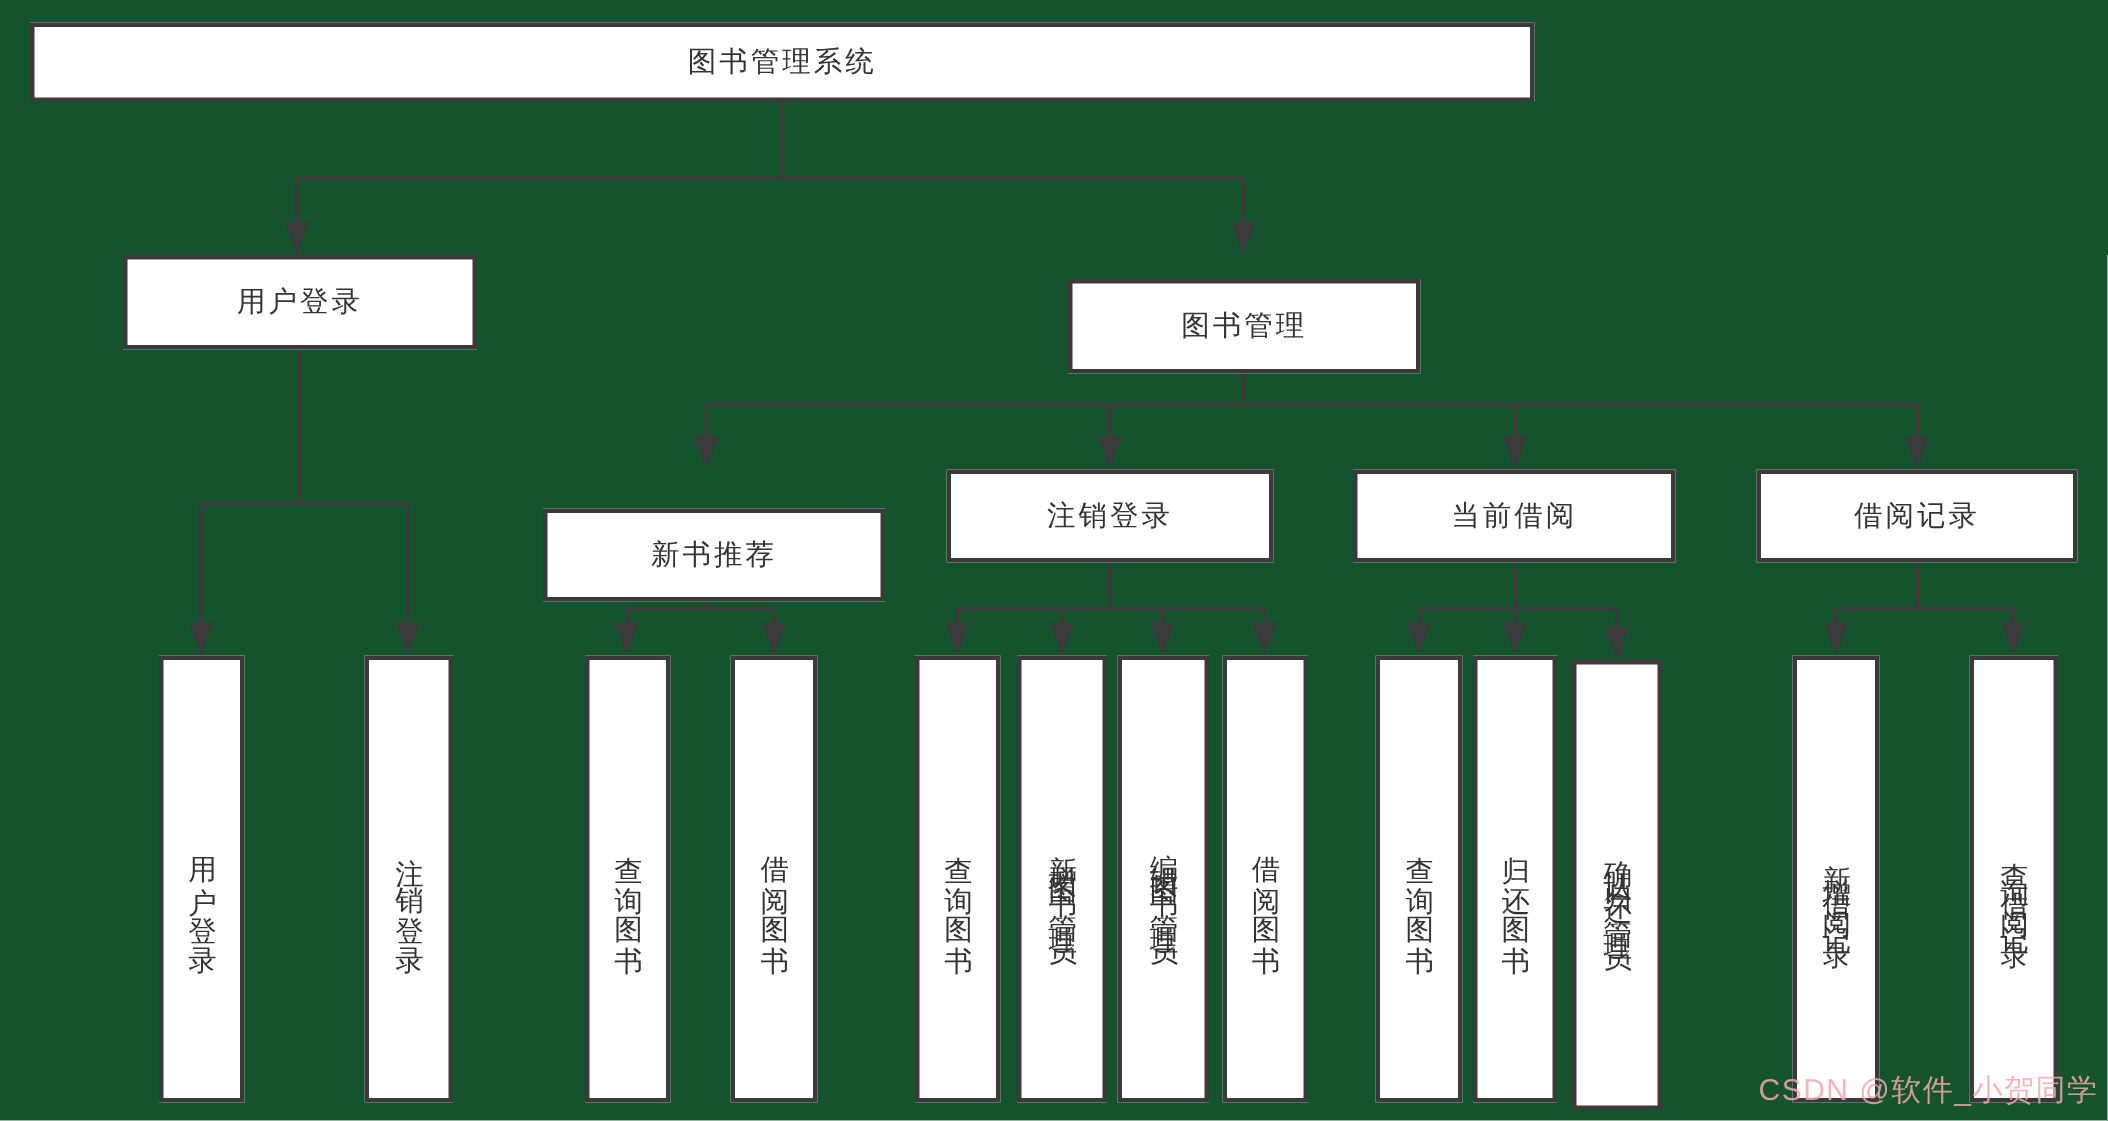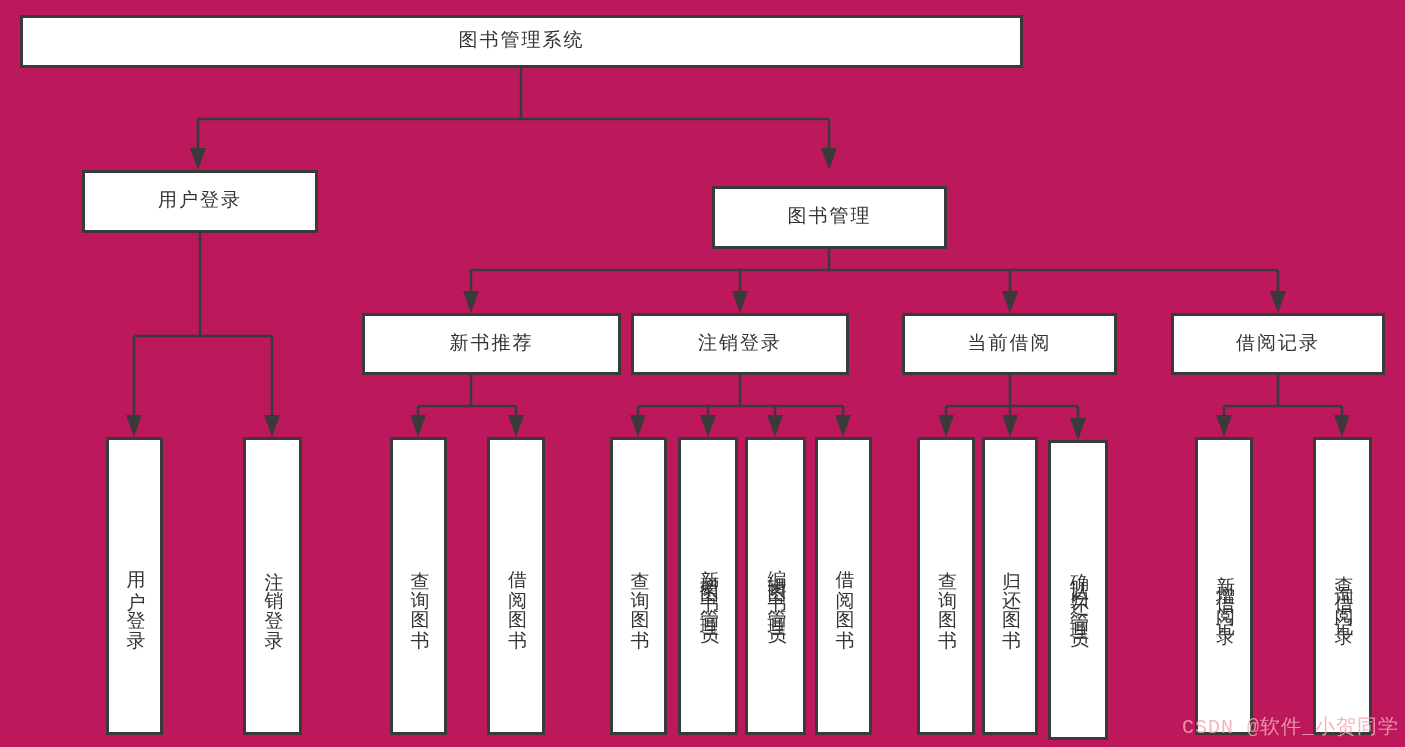--- a/index.html
+++ b/index.html
@@ -1,20 +1,20 @@
 <!DOCTYPE html>
 <html><head>
 <meta charset="utf-8">
 <style>
   html,body{margin:0;padding:0;background:#ffffff;}
   .canvas{
     position:relative;
     width:1405px;height:747px;
-    background:#be185d;
-    font-family:Liberation Mono, monospace;
+    background:#14532d;
+    font-family:Liberation Sans, sans-serif;
     overflow:hidden;
   }
   .node{
     position:absolute;
     box-sizing:border-box;
     border:3px solid #3a3a3a;
     background:#ffffff;
     display:flex;
     align-items:center;
     justify-content:center;
@@ -144,21 +144,21 @@
     <span class="h-label">图书管理系统</span>
   </div>
 
   <div class="node lvl2" style="left:82px;width:236px;">
     <span class="h-label">用户登录</span>
   </div>
   <div class="node lvl2" style="left:712px;width:235px;margin-top:16px;">
     <span class="h-label">图书管理</span>
   </div>
 
-  <div class="node lvl3" style="left:362px;width:259px;">
+  <div class="node lvl3" style="left:362px;width:228px;margin-top:26px;">
     <span class="h-label">新书推荐</span>
   </div>
   <div class="node lvl3" style="left:631px;width:218px;">
     <span class="h-label">注销登录</span>
   </div>
   <div class="node lvl3" style="left:902px;width:215px;">
     <span class="h-label">当前借阅</span>
   </div>
   <div class="node lvl3" style="left:1171px;width:214px;">
     <span class="h-label">借阅记录</span>

